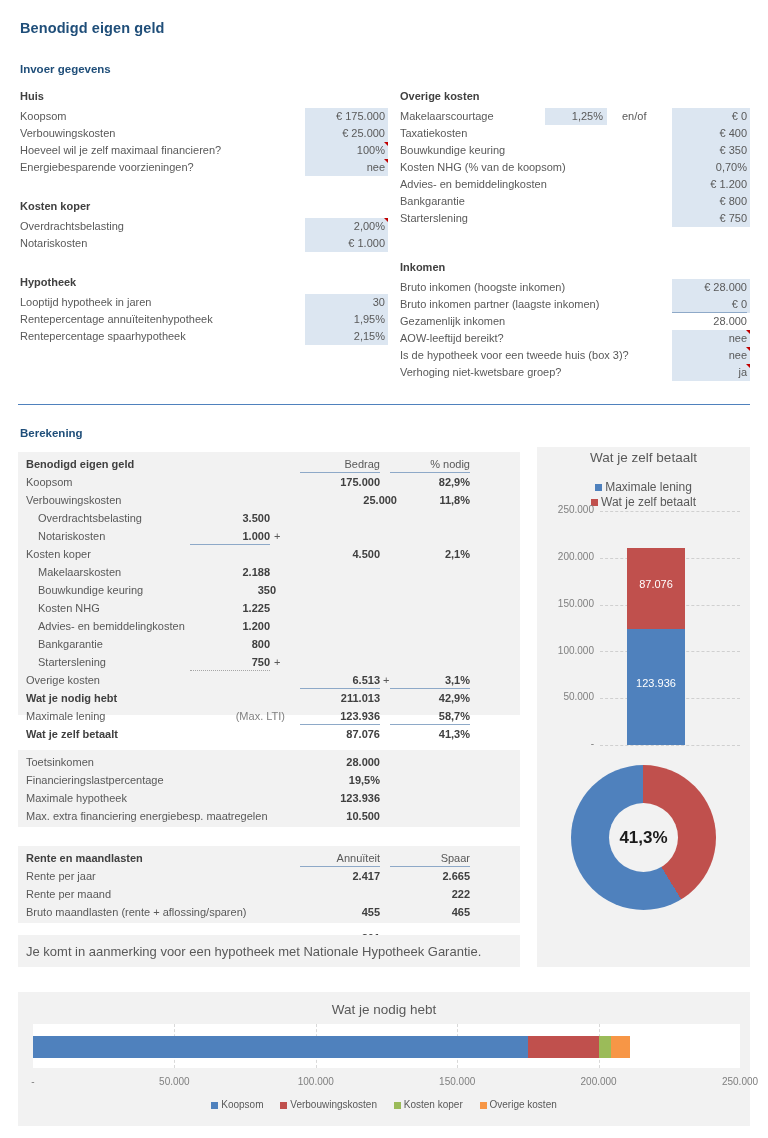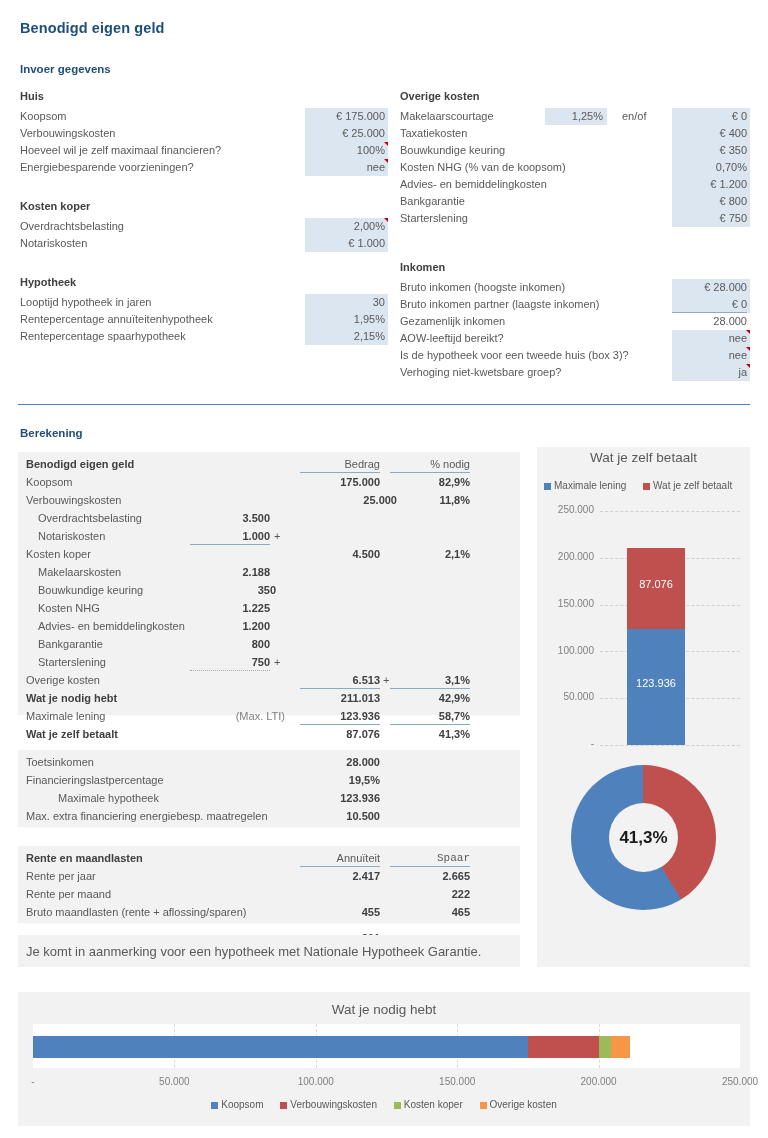--- a/index.html
+++ b/index.html
@@ -236,52 +236,52 @@
   <div class="row num b" style="left:390px; top:726px; width:80px;">41,3%</div>
 
   <div class="calcpanel" style="left:18px; top:750px; width:502px; height:77px;"></div>
 
   <div class="row" style="left:26px; top:754px;">Toetsinkomen</div>
   <div class="row num b" style="left:300px; top:754px; width:80px;">28.000</div>
 
   <div class="row" style="left:26px; top:772px;">Financieringslastpercentage</div>
   <div class="row num b" style="left:300px; top:772px; width:80px;">19,5%</div>
 
-  <div class="row" style="left:26px; top:790px;margin-left:32px;">Maximale hypotheek</div>
+  <div class="row" style="left:26px; top:790px;">Maximale hypotheek</div>
   <div class="row num b" style="left:300px; top:790px; width:80px;">123.936</div>
 
   <div class="row" style="left:26px; top:808px;">Max. extra financiering energiebesp. maatregelen</div>
   <div class="row num b" style="left:300px; top:808px; width:80px;">10.500</div>
 
   <div class="calcpanel" style="left:18px; top:846px; width:502px; height:77px;"></div>
 
   <div class="row b" style="left:26px; top:850px;">Rente en maandlasten</div>
   <div class="row num ul-thin" style="left:300px; top:850px; width:80px; color:#595959;">Annuïteit</div>
-  <div class="row num ul-thin" style="left:390px; top:850px; width:80px; color:#595959;font-family:Liberation Mono, monospace;">Spaar</div>
+  <div class="row num ul-thin" style="left:390px; top:850px; width:80px; color:#595959;">Spaar</div>
 
   <div class="row" style="left:26px; top:868px;">Rente per jaar</div>
   <div class="row num b" style="left:300px; top:868px; width:80px;">2.417</div>
   <div class="row num b" style="left:390px; top:868px; width:80px;">2.665</div>
 
   <div class="row" style="left:26px; top:886px;">Rente per maand</div>
   <div class="row num b" style="left:300px; top:886px; width:80px;margin-top:44px;">201</div>
   <div class="row num b" style="left:390px; top:886px; width:80px;">222</div>
 
   <div class="row" style="left:26px; top:904px;">Bruto maandlasten (rente + aflossing/sparen)</div>
   <div class="row num b" style="left:300px; top:904px; width:80px;">455</div>
   <div class="row num b" style="left:390px; top:904px; width:80px;">465</div>
 
   <div class="calcpanel" style="left:18px; top:935px; width:502px; height:32px;"></div>
   <div class="row" style="left:26px; top:943px; font-size:13px;">Je komt in aanmerking voor een hypotheek met Nationale Hypotheek Garantie.</div>
 
   <div class="chartpanel" style="left:537px; top:447px; width:213px; height:520px;"></div>
 
   <div class="ctitle" style="left:537px; top:450px; width:213px; font-size:13.5px;">Wat je zelf betaalt</div>
 
-  <div style="position:absolute; left:537px; top:479px; width:213px; text-align:left; font-size:10px;">
+  <div style="position:absolute; left:537px; top:479px; width:213px; text-align:center; font-size:12px;">
     <span class="legend-item">
       <span class="legend-sq" style="background:#4f81bd;"></span><span>Maximale lening</span>
     </span>
     <span class="legend-item">
       <span class="legend-sq" style="background:#c0504d;"></span><span>Wat je zelf betaalt</span>
     </span>
   </div>
 
   <div class="gridline" style="left:600px; top:511px; width:140px;"></div>
   <div class="gridline" style="left:600px; top:557.8px; width:140px;"></div>

